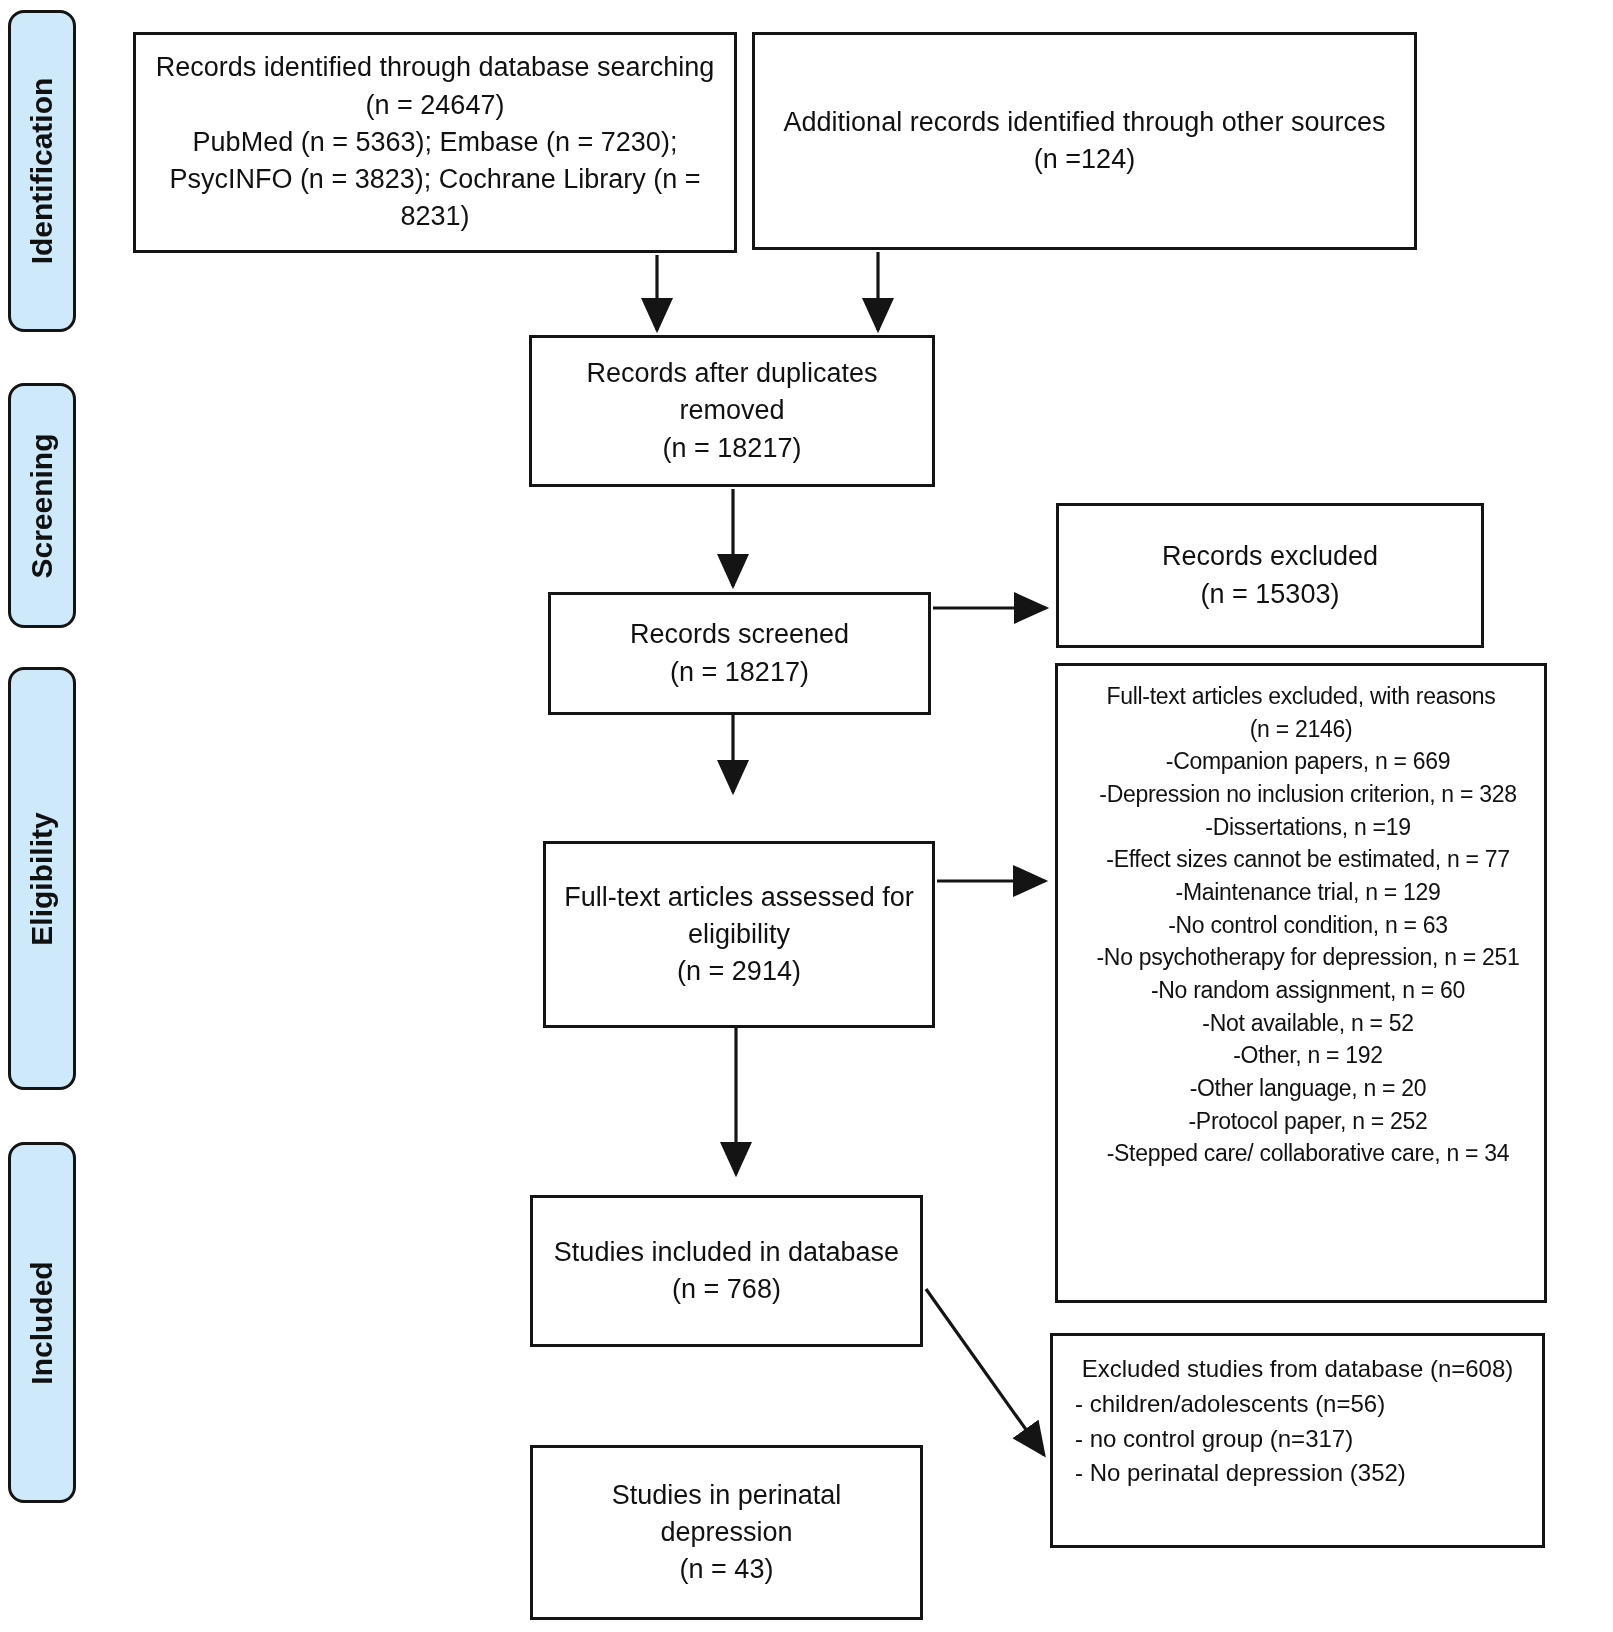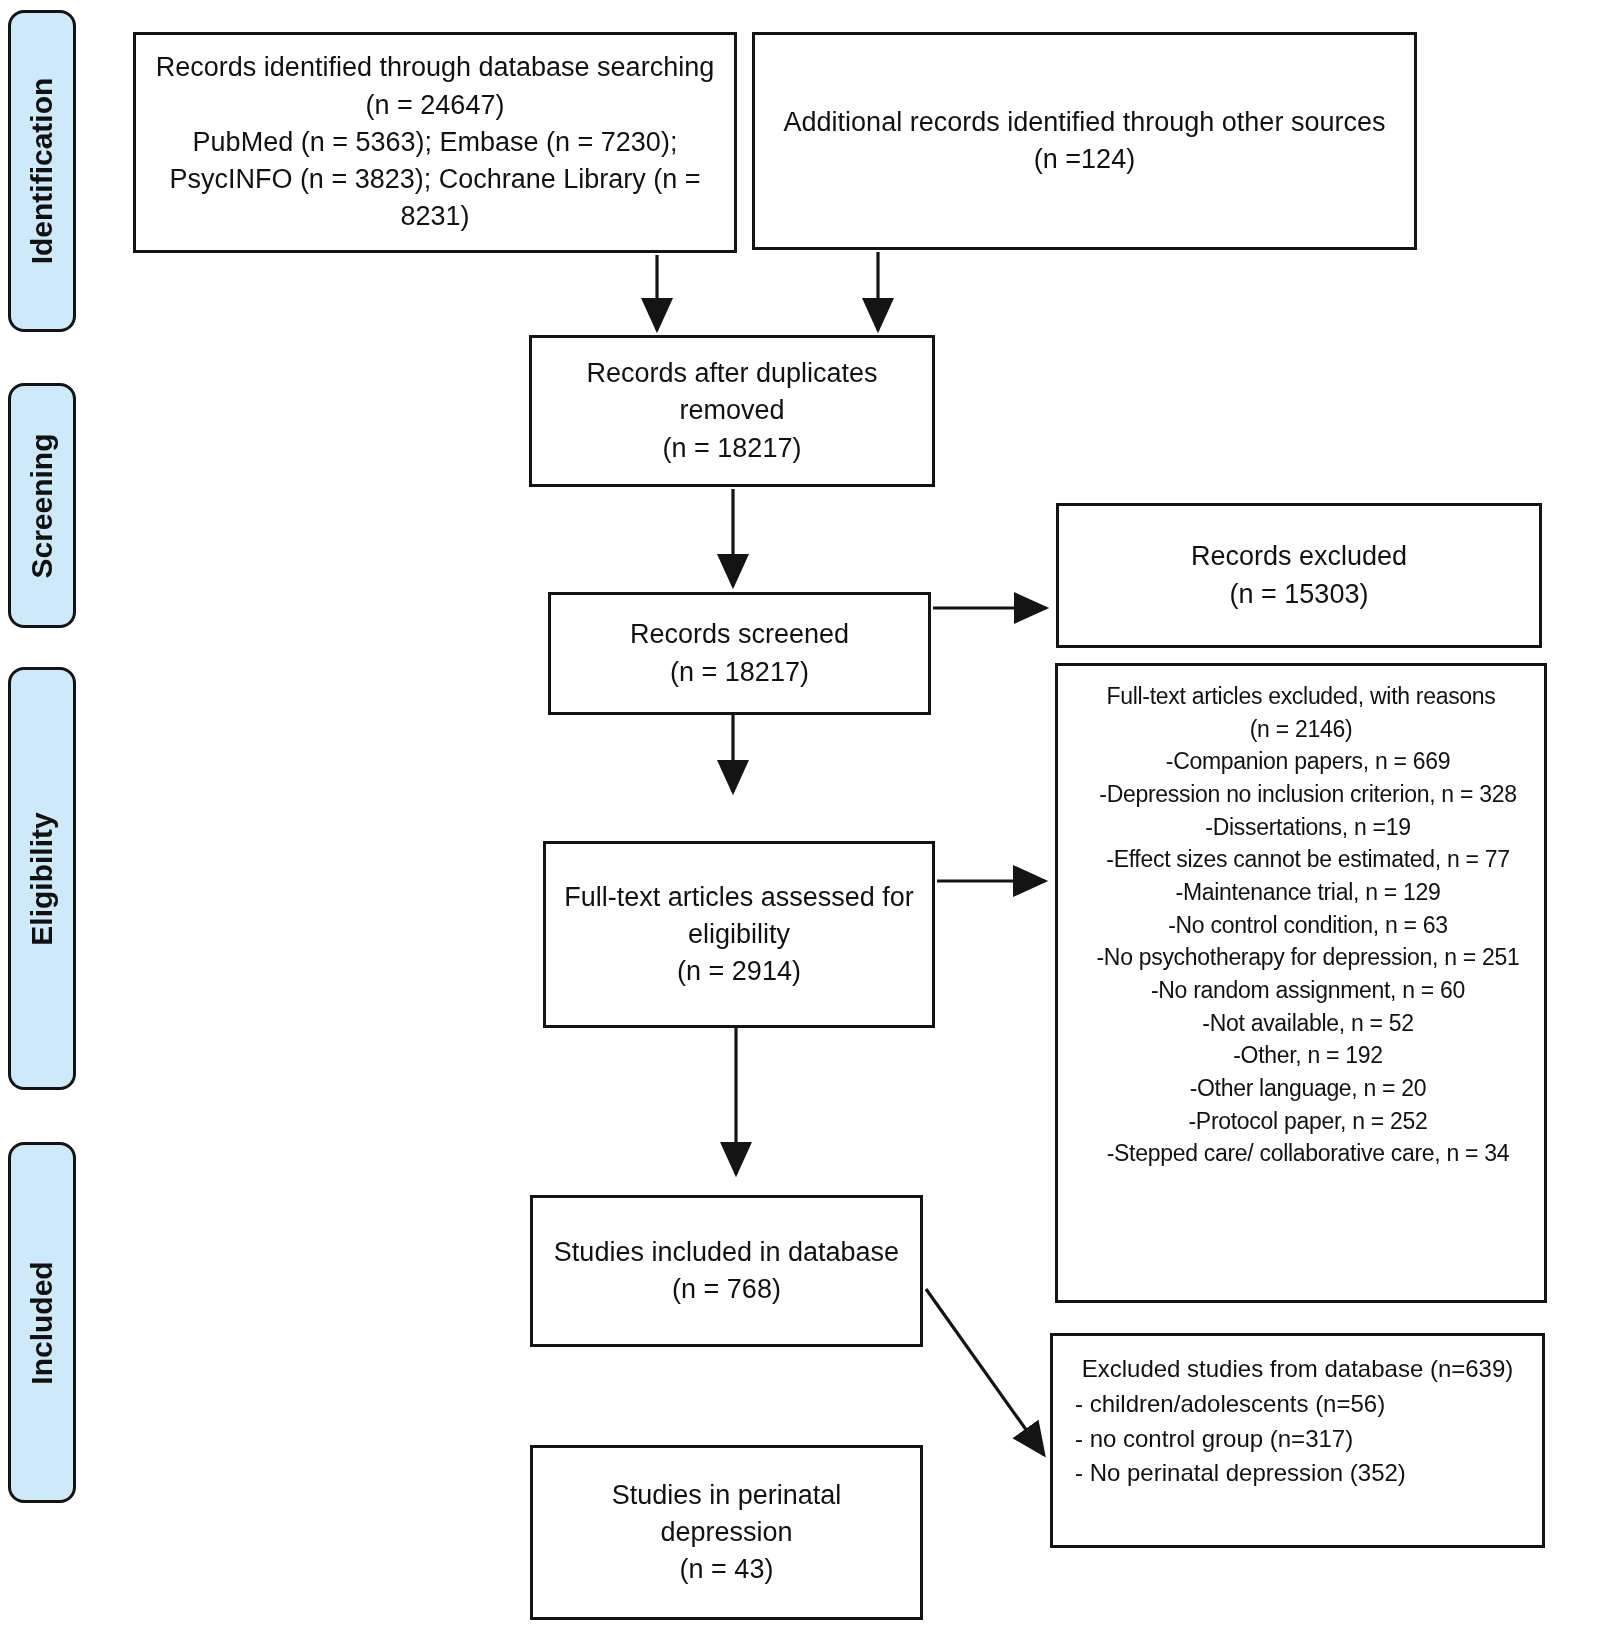--- a/index.html
+++ b/index.html
@@ -31,21 +31,21 @@
     background:#fff; border:3px solid #141414;
     display:flex; flex-direction:column; align-items:center; justify-content:center;
     text-align:center; font-size:27px; line-height:1.38; padding:8px 12px;
   }
   .fbox .lines { white-space:pre-line; width:100%; }
 
   #box-records-identified { left:133px;  top:32px;   width:604px; height:221px; }
   #box-additional-records { left:752px;  top:32px;   width:665px; height:218px; }
   #box-duplicates-removed { left:529px;  top:335px;  width:406px; height:152px; }
   #box-records-screened   { left:548px;  top:592px;  width:383px; height:123px; }
-  #box-records-excluded   { left:1056px; top:503px;  width:486px; height:145px; }
+  #box-records-excluded   { left:1056px; top:503px;  width:428px; height:145px; }
   #box-fulltext-assessed  { left:543px;  top:798px;  width:392px; height:187px;margin-top:43px; }
   #box-studies-included   { left:530px;  top:1183px; width:393px; height:152px;margin-top:12px; }
   #box-perinatal          { left:530px;  top:1445px; width:393px; height:175px; }
 
   
   .fbox.listbox { justify-content:flex-start; padding:14px 10px 10px 10px; }
   #box-fulltext-excluded  { left:1055px; top:663px;  width:492px; height:640px;
     font-size:23px; line-height:1.42; letter-spacing:-0.3px; }
   #box-fulltext-excluded .box-heading { text-align:center; white-space:pre-line; width:100%; }
   #box-fulltext-excluded .box-list { text-align:left; width:100%; }
@@ -145,21 +145,21 @@
         <div>-Protocol paper, n = 252</div>
         <div>-Stepped care/ collaborative care, n = 34</div>
       </div>
   </div>
 
   <div class="fbox" id="box-studies-included">
     <div class="lines">Studies included in database (n = 768)</div>
   </div>
 
   <div class="fbox listbox" id="box-db-excluded">
-    <div class="box-heading">Excluded studies from database (n=639)</div>
+    <div class="box-heading">Excluded studies from database (n=608)</div>
     <div class="box-list">
         <div>- children/adolescents (n=56)</div>
         <div>- no control group (n=317)</div>
         <div>- No perinatal depression (352)</div>
       </div>
   </div>
 
   <div class="fbox" id="box-perinatal">
     <div class="lines">Studies in perinatal depression
 (n = 43)</div>

